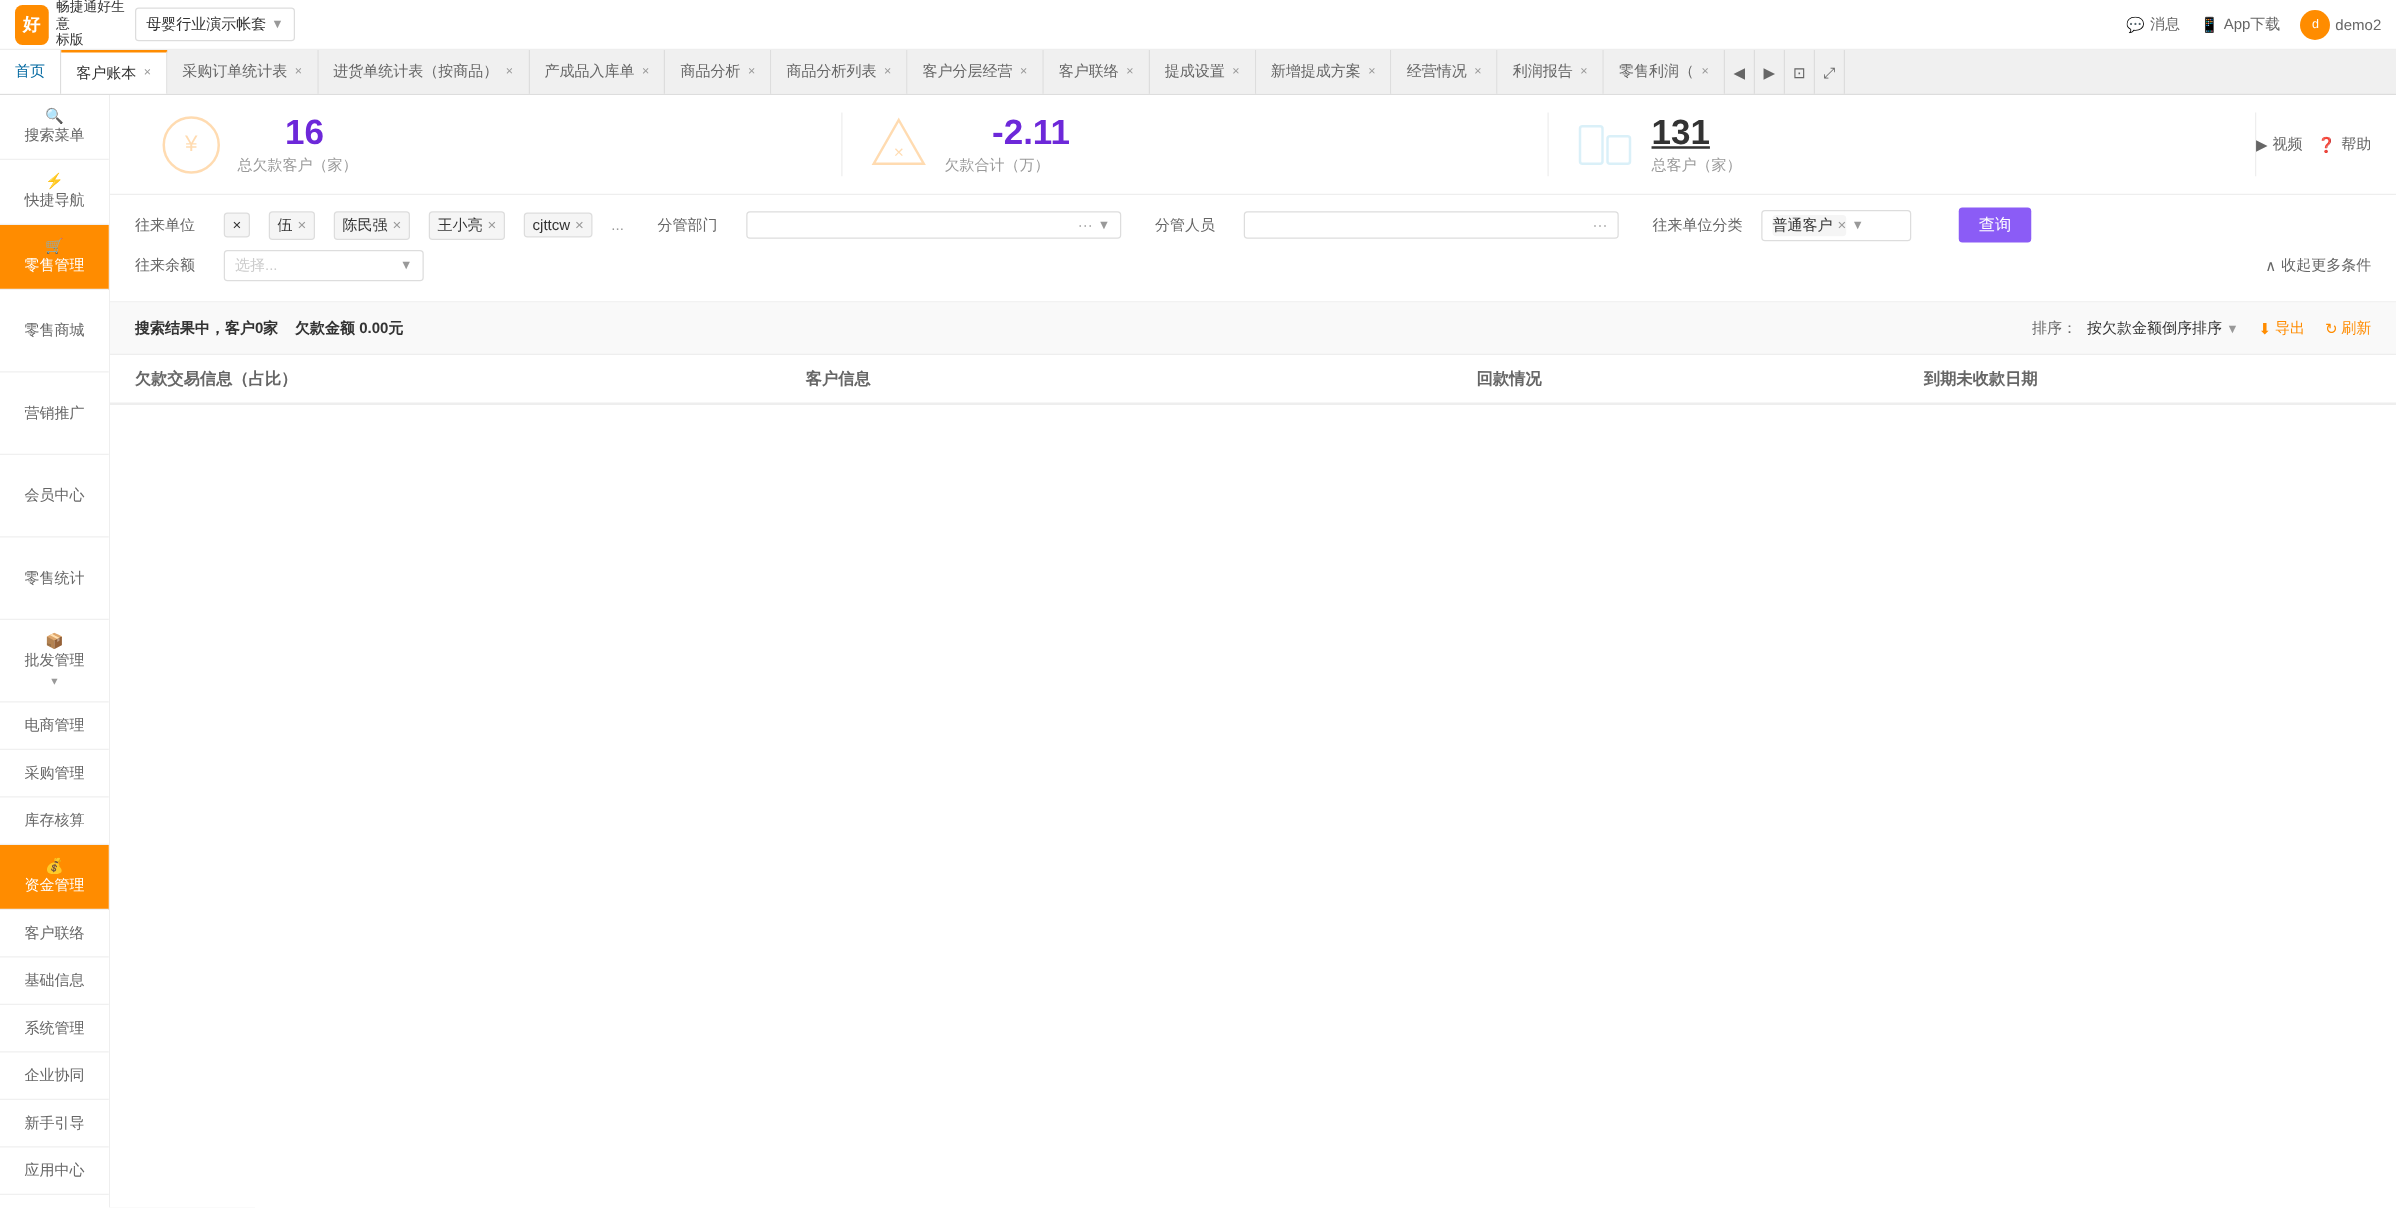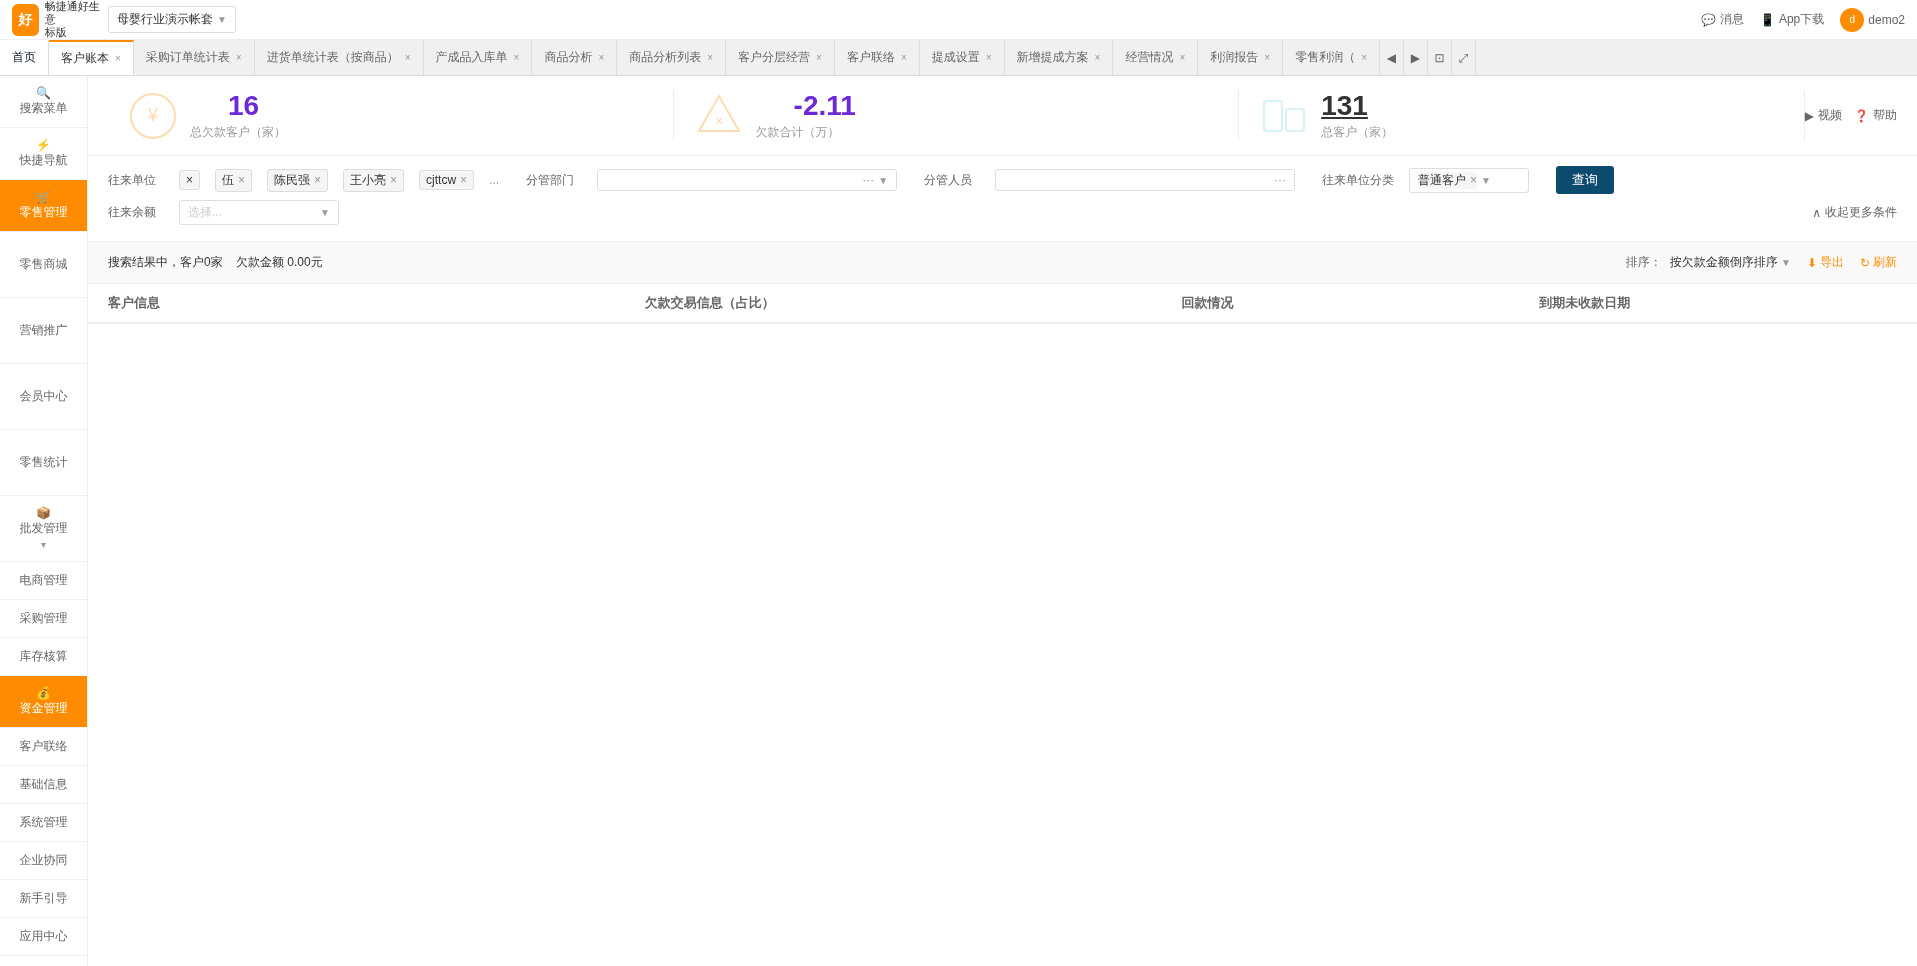--- a/index.html
+++ b/index.html
@@ -41,21 +41,21 @@
       gap: 4px;
       font-size: 12px;
       color: #666;
       cursor: pointer;
       border-right: 1px solid #ddd;
       white-space: nowrap;
       background: #f0f0f0;
       flex-shrink: 0;
     }
     .tab-item.active { background: #fff; color: #333; border-top: 2px solid #ff8c00; }
-    .tab-item.home { background: #fff; color: #0f172a; }
+    .tab-item.home { background: #fff; color: #0369a1; }
     .tab-close { font-size: 10px; color: #999; margin-left: 2px; cursor: pointer; }
     .tab-nav-btn { width: 24px; height: 36px; display: flex; align-items: center; justify-content: center; cursor: pointer; color: #666; font-size: 12px; border-right: 1px solid #ddd; }
 
     
     .main-layout { display: flex; flex: 1; overflow: hidden; }
 
     
     .sidebar {
       width: 88px;
       background: #fff;
@@ -146,21 +146,21 @@
       display: flex; align-items: center; gap: 4px;
       border: 1px solid #ddd; border-radius: 3px; padding: 3px 8px;
       font-size: 12px; min-width: 120px; cursor: pointer; background: #fff;
     }
     .collapse-btn {
       display: flex; align-items: center; gap: 4px; color: #666; font-size: 12px; cursor: pointer; margin-left: auto;
     }
     .search-summary {
       font-size: 12px; color: #666; padding: 6px 0;
     }
-    .search-summary span { color: #333; font-weight: normal; }
+    .search-summary span { color: #333; font-weight: bold; }
 
     
     .result-bar {
       background: #f9f9f9;
       padding: 6px 20px;
       display: flex;
       align-items: center;
       justify-content: space-between;
       border-bottom: 1px solid #eee;
     }
@@ -459,21 +459,21 @@
 
         <span class="filter-label" style="margin-left:12px;">往来单位分类</span>
         <div class="filter-select">
           <div class="filter-tag" style="border:none;padding:0;">
             <span>普通客户</span>
             <span class="close">×</span>
           </div>
           <span class="chevron">▼</span>
         </div>
 
-        <button style="background:#0c4a6e;color:white;border:none;border-radius:3px;padding:5px 16px;font-size:13px;cursor:pointer;margin-left:12px;">
+        <button style="background:#8b5cf6;color:white;border:none;border-radius:3px;padding:5px 16px;font-size:13px;cursor:pointer;margin-left:23px;">
           <span>查询</span>
         </button>
       </div>
 
       <div class="filter-row">
         <span class="filter-label">往来余额</span>
         <div class="filter-select" style="min-width:160px;">
           <span style="color:#ccc;flex:1;">选择...</span>
           <span class="chevron">▼</span>
         </div>
@@ -505,21 +505,21 @@
         </div>
         <div class="action-btn">
           <span>↻</span>
           <span>刷新</span>
         </div>
       </div>
     </div>
 
     <div class="table-wrap">
       <div class="table-header">
+        <div>欠款交易信息（占比）</div>
         <div>客户信息</div>
-        <div>欠款交易信息（占比）</div>
         <div>回款情况</div>
         <div>到期未收款日期</div>
       </div>
     </div>
 
   </div>
 </div>
 
 </body></html>

